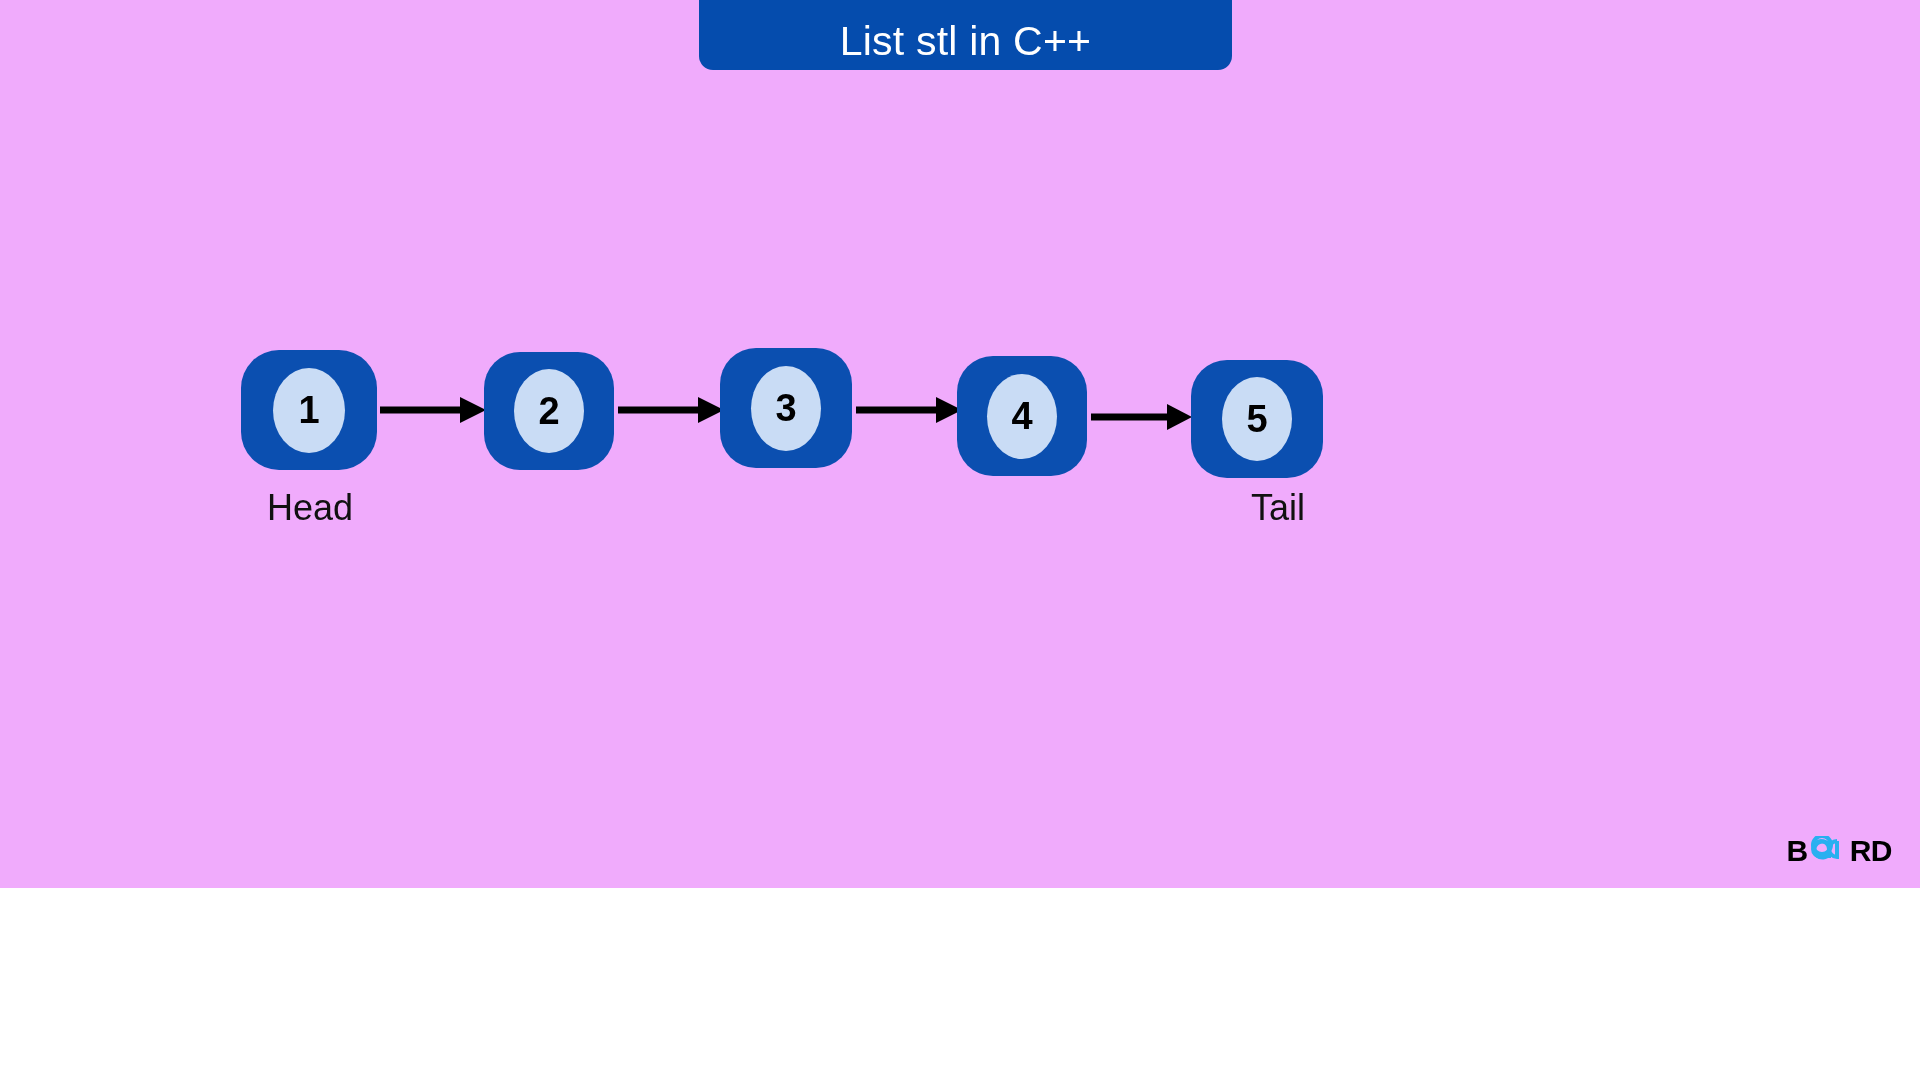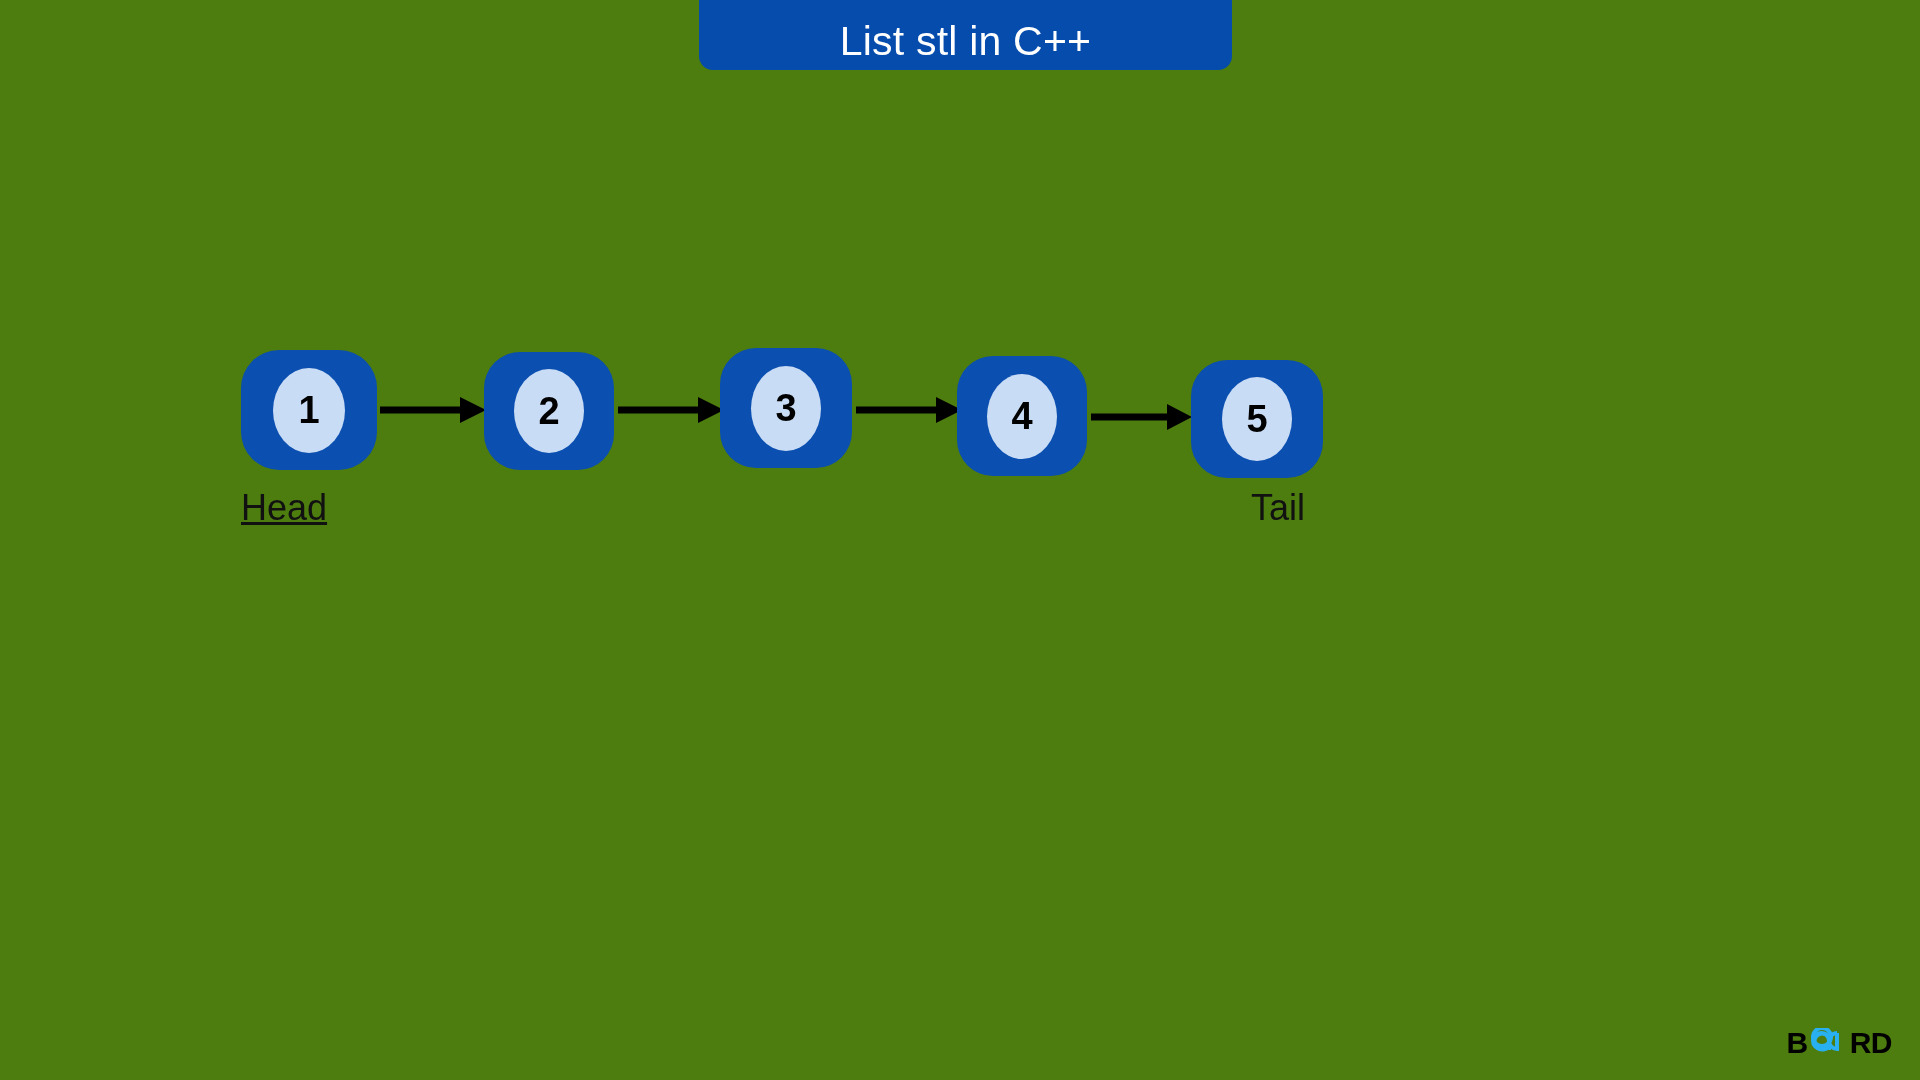--- a/index.html
+++ b/index.html
@@ -10,22 +10,22 @@
   body {
     width: 1920px;
     height: 1080px;
     overflow: hidden;
     font-family: "Liberation Sans", sans-serif;
   }
 
   #canvas {
     position: relative;
     width: 1920px;
-    height: 1080px;
-    background: #4d7c0f;
+    height: 888px;
+    background: #f0abfc;
   }
 
   
   #title-banner {
     position: absolute;
     left: 699px;
     top: -22px;
     width: 533px;
     height: 92px;
     background: #054cad;
@@ -171,21 +171,21 @@
       <line x1="2" y1="20" x2="84" y2="20" stroke="#000000" stroke-width="7"></line>
       <polygon points="78,7 103,20 78,33" fill="#000000"></polygon>
     </svg>
 
     <div class="node" style="left:1191px; top:360px; width:132px; height:118px; border-radius:36px;">
       <div class="node-inner" style="width:70px; height:84px;">
         <span class="node-value" style="font-size:38px;">5</span>
       </div>
     </div>
 
-    <div class="end-label" style="left:241px; top:490px;text-decoration:underline;">Head</div>
+    <div class="end-label" style="left:267px; top:490px;">Head</div>
 
     <div class="end-label" style="left:1219px; top:490px;margin-left:32px;">Tail</div>
 
   </div>
 
   <div id="brand-logo">
     <span class="logo-text">B</span>
     <span id="logo-infinity">
       <svg width="40" height="26" viewBox="0 0 40 26">
         <path d="M4,13 a9,9 0 1,1 9,9 a9,9 0 0,1 -9,-9 Z" fill="none" stroke="#29b0f0" stroke-width="4" transform="translate(0,-4)"></path>

